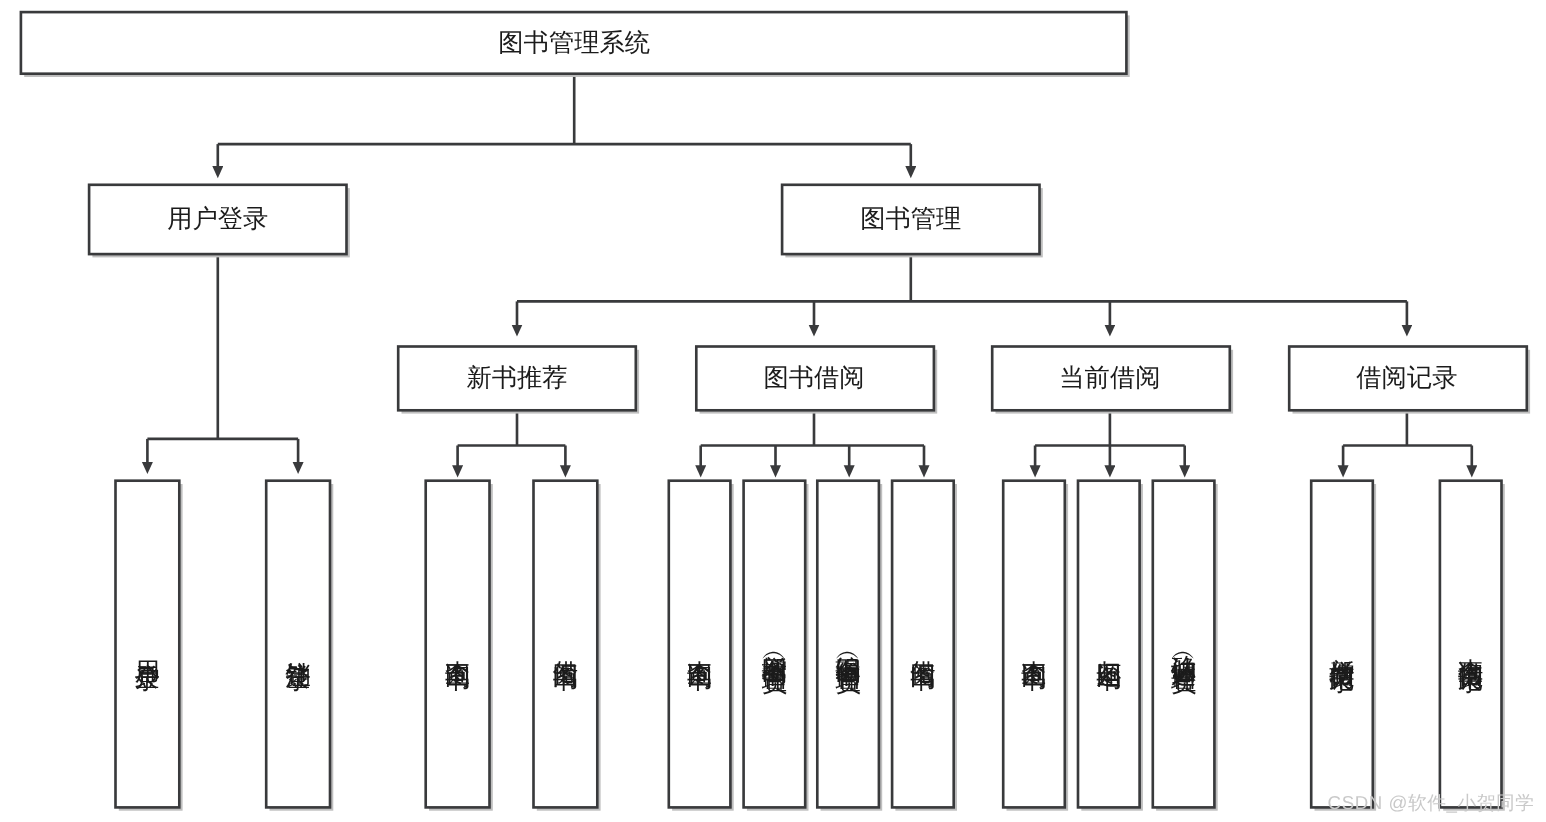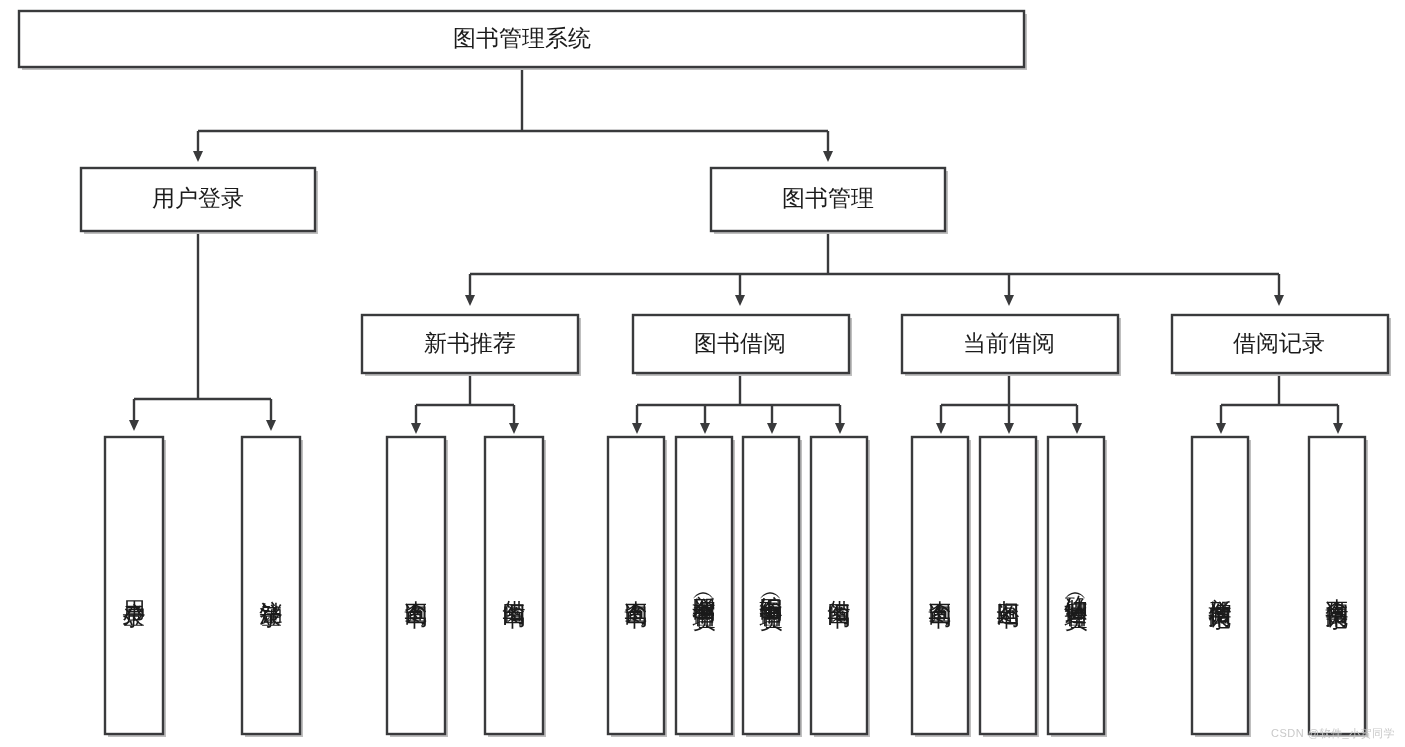--- a/index.html
+++ b/index.html
@@ -26,21 +26,21 @@
     font-size:23px;
     color:#1b1b1b;
     font-family:"Liberation Sans","DejaVu Sans",sans-serif;
     display:flex;align-items:center;justify-content:center;
     line-height:1;
     white-space:nowrap;
     pointer-events:none;
   }
   .watermark{
     position:absolute;right:10px;bottom:6px;
-    font-size:11px;color:#c9c9c9;
+    font-size:17px;color:#c9c9c9;
     font-family:"Liberation Sans","DejaVu Sans",sans-serif;
     letter-spacing:0.5px;
     user-select:none;
   }
 </style>
 </head>
 <body>
 
 <div id="diagram-root">
 

